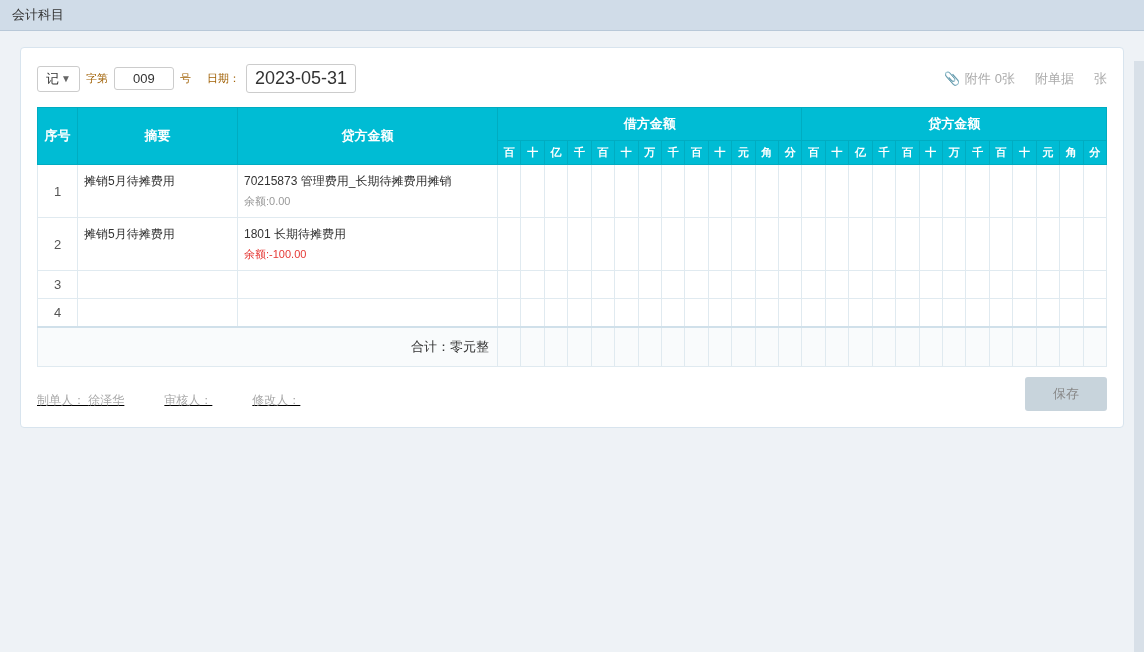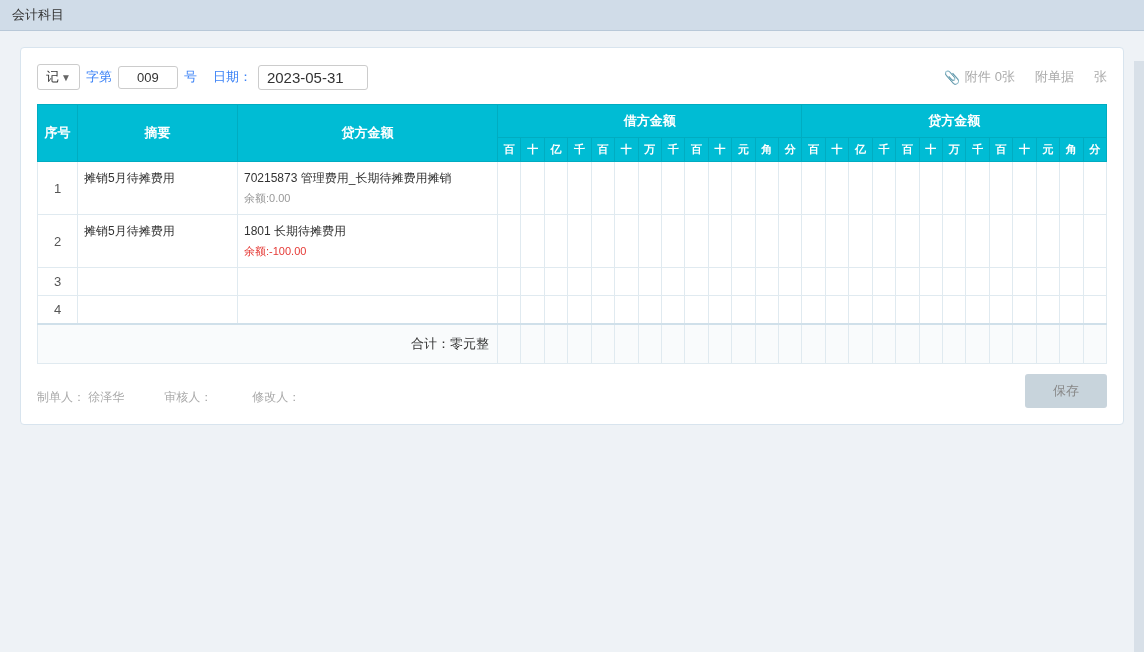--- a/index.html
+++ b/index.html
@@ -57,22 +57,22 @@
       gap: 16px;
       margin-bottom: 14px;
       flex-wrap: wrap;
     }
     .form-group {
       display: flex;
       align-items: center;
       gap: 6px;
     }
     .form-label {
-      color: #3b82f6;
-      font-size: 13px;
+      color: #a16207;
+      font-size: 11px;
     }
     .voucher-type-btn {
       display: flex;
       align-items: center;
       gap: 2px;
       border: 1px solid #ccc;
       background: #fff;
       padding: 3px 8px;
       border-radius: 3px;
       cursor: pointer;
@@ -90,21 +90,21 @@
       width: 60px;
       font-size: 13px;
       text-align: center;
       color: #333;
     }
     .date-input {
       border: 1px solid #ccc;
       padding: 3px 8px;
       border-radius: 3px;
       width: 110px;
-      font-size: 15px;
+      font-size: 18px;
       color: #333;
     }
     .attachment-area {
       display: flex;
       align-items: center;
       gap: 20px;
       margin-left: auto;
       color: #aaa;
       font-size: 13px;
     }
@@ -198,20 +198,21 @@
       border-radius: 3px;
       font-size: 13px;
       cursor: pointer;
       float: right;
     }
     .footer-area {
       display: flex;
       justify-content: space-between;
       align-items: center;
       margin-top: 10px;
+      text-decoration: underline;
     }
     .scrollbar-placeholder {
       position: absolute;
       right: 0;
       top: 30px;
       width: 10px;
       height: calc(652px - 30px);
       background: #d8e0e8;
     }
   </style>

